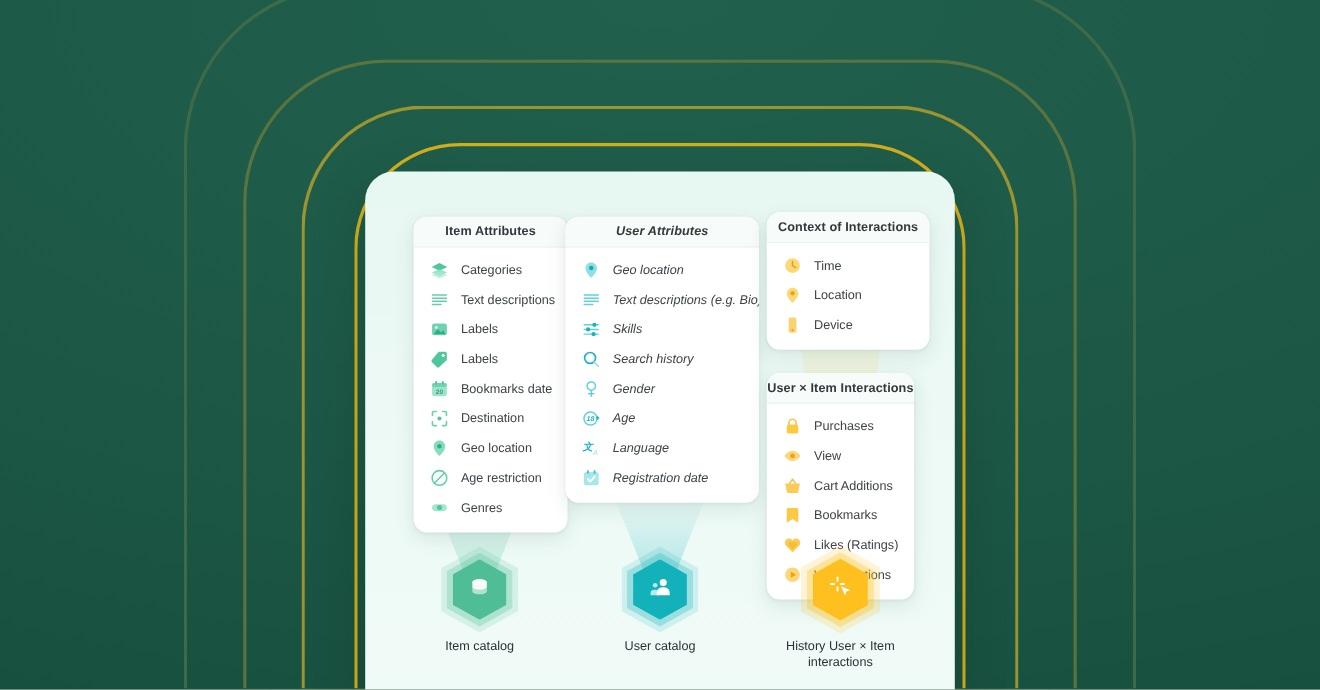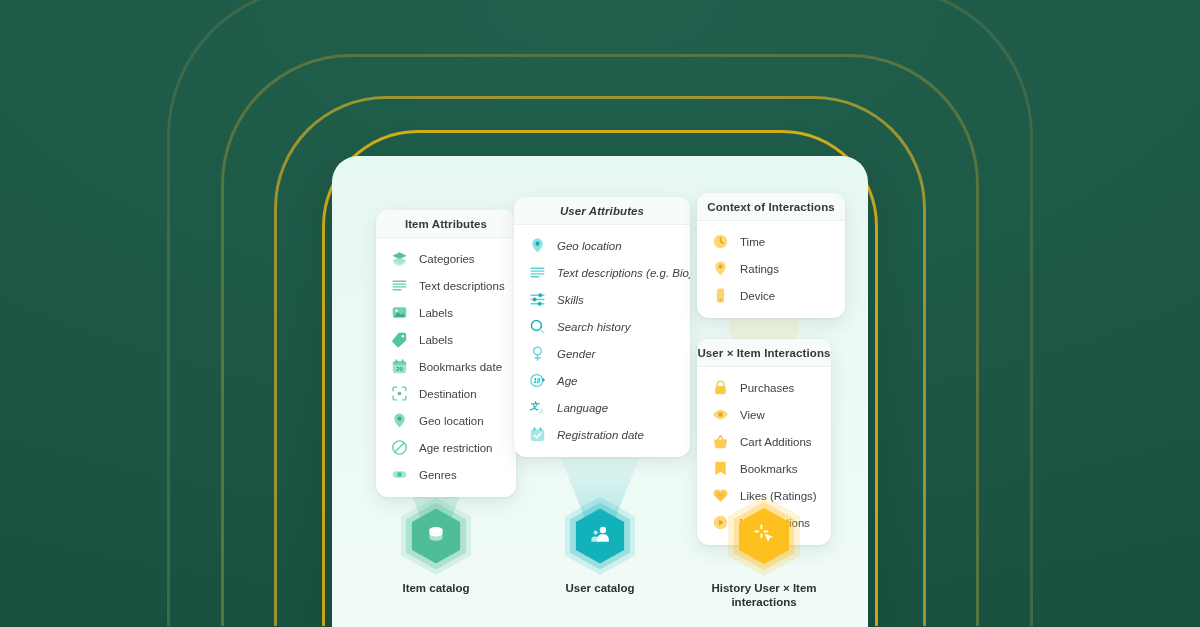--- a/index.html
+++ b/index.html
@@ -117,42 +117,42 @@
   .hex-glyph {
     position: absolute;
     left: 50%;
     top: 50%;
     transform: translate(-50%,-50%);
     z-index: 5;
   }
   .hex-label {
     margin-top: 6px;
     font-size: 11.5px;
-    font-weight: bold;
+    font-weight: normal;
     color: #2b3135;
     line-height: 14px;
   }
 </style>
 </head>
 <body>
 
 <div id="stage">
 
   <div class="arc" style="width:866px;height:640px;top:-14px;border-width:3px;border-color:#3f6a4a;border-radius:150px 150px 0 0;"></div>
   <div class="arc" style="width:758px;height:572px;top:54px;border-width:3px;border-color:#59743f;border-radius:130px 130px 0 0;"></div>
   <div class="arc" style="width:652px;height:530px;top:96px;border-width:3px;border-color:#9b9430;border-radius:112px 112px 0 0;"></div>
   <div class="arc" style="width:556px;height:496px;top:130px;border-width:3px;border-color:#d2ae1d;border-radius:96px 96px 0 0;"></div>
 
   <div id="panel">
 
     <div class="funnel green" style="left:64px;top:300px;width:80px;height:68px;"></div>
     <div class="funnel teal" style="left:228px;top:300px;width:80px;height:68px;"></div>
     <div class="funnel yellow" style="left:392px;top:122px;width:80px;height:246px;"></div>
 
-    <div class="card" style="left:44px;top:54px;width:140px;">
+    <div class="card" style="left:44px;top:41px;width:140px;">
       <div class="card-head">
         <span class="card-title">Item Attributes</span>
       </div>
       <div class="card-body">
 
         <div class="row">
           <span class="ico">
             <svg width="17" height="17" viewBox="0 0 24 24">
               <path d="M12 3 22 8 12 13 2 8z" fill="#4fc79e"></path>
               <path d="M12 10.5 22 15.2 12 20 2 15.2z" fill="#7fd9bb" opacity=".75"></path>
@@ -378,21 +378,21 @@
           <span class="lbl">Time</span>
         </div>
 
         <div class="row">
           <span class="ico">
             <svg width="17" height="17" viewBox="0 0 24 24">
               <path d="M12 2.2c-4.1 0-7.4 3.3-7.4 7.4 0 5.5 7.4 12.2 7.4 12.2s7.4-6.7 7.4-12.2c0-4.1-3.3-7.4-7.4-7.4z" fill="#fcd976"></path>
               <circle cx="12" cy="9.4" r="2.9" fill="#e8a81c"></circle>
             </svg>
           </span>
-          <span class="lbl">Ratings</span>
+          <span class="lbl">Location</span>
         </div>
 
         <div class="row">
           <span class="ico">
             <svg width="17" height="17" viewBox="0 0 24 24">
               <rect x="7" y="2.2" width="10" height="19.6" rx="2.6" fill="#fcd171"></rect>
               <circle cx="12" cy="18.3" r="1.5" fill="#e8a81c"></circle>
             </svg>
           </span>
           <span class="lbl">Device</span>

